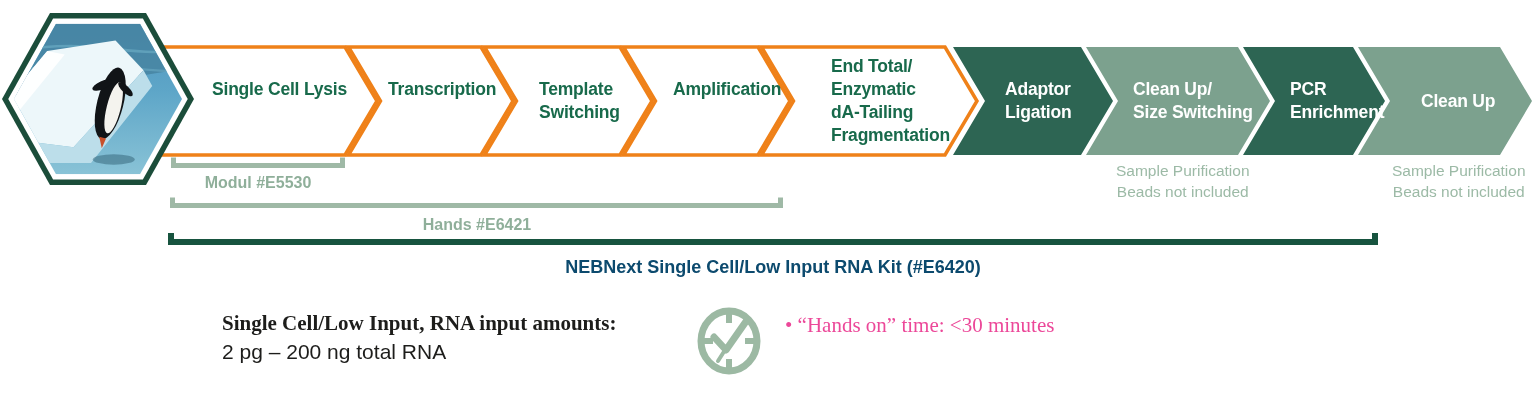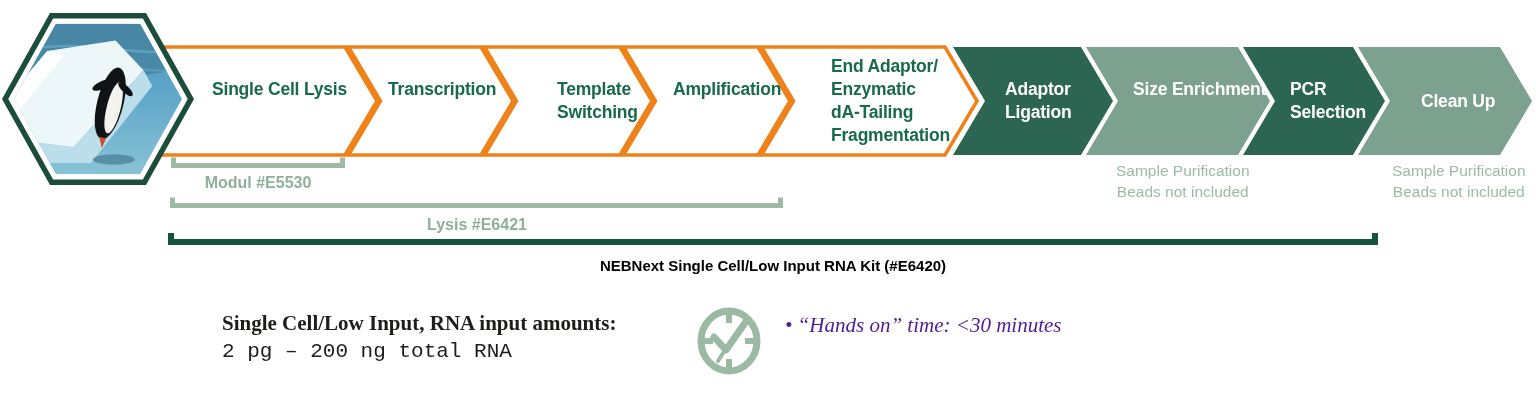--- a/index.html
+++ b/index.html
@@ -8,27 +8,27 @@
   svg{display:block;}
   .shapes{position:absolute;left:0;top:0;z-index:1;}
   .hex-wrap{position:absolute;left:0;top:4px;z-index:3;}
   .step-label{position:absolute;z-index:2;font-weight:bold;font-size:17.5px;line-height:23px;
               letter-spacing:-0.2px;color:#186A4B;white-space:nowrap;}
   .step-label.light{color:#ffffff;}
   .note{position:absolute;z-index:2;font-size:15.5px;line-height:21px;color:#9CBAA6;
         text-align:center;white-space:nowrap;margin-left:16px;}
   .bracket-label{position:absolute;z-index:2;font-weight:bold;font-size:16px;color:#8FAF9A;
                  text-align:center;white-space:nowrap;}
-  .kit-label{color:#000000;font-size:15px;}
+  .kit-label{color:#0c4a6e;font-size:18px;}
   .serif-heading{position:absolute;z-index:2;font-family:"Liberation Serif",serif;
                  font-weight:bold;font-size:21px;color:#1d1d1b;white-space:nowrap;}
-  .serif-text{position:absolute;z-index:2;font-family:Liberation Mono, monospace;
+  .serif-text{position:absolute;z-index:2;font-family:Liberation Sans, sans-serif;
               font-size:21px;color:#1d1d1b;white-space:nowrap;text-align:center;}
   .bullets{position:absolute;z-index:2;font-family:"Liberation Serif",serif;
-           font-size:21px;color:#4c1d95;font-style:italic;}
+           font-size:21px;color:#ec4899;}
   .bullets .bullet-line{margin-bottom:7px;white-space:nowrap;}
   .bullets .bullet-line::before{content:"\2022\00a0";}
   .clock{position:absolute;z-index:2;}
 </style>
 </head>
 <body>
 
 <div class="canvas">
 
   <svg class="shapes" width="1536" height="401" viewBox="0 0 1536 401">
@@ -96,59 +96,60 @@
       </g>
     </svg>
   </div>
 
   <div class="step-label" style="left:212px;top:78px">
     <div>Single Cell Lysis</div>
   </div>
   <div class="step-label" style="left:388px;top:78px">
     <div>Transcription</div>
   </div>
-  <div class="step-label" style="left:557px;top:78px">
+  <div class="step-label" style="left:539px;top:78px">
     <div>Template</div>
     <div>Switching</div>
   </div>
   <div class="step-label" style="left:673px;top:78px">
     <div>Amplification</div>
   </div>
   <div class="step-label" style="left:831px;top:55px">
-    <div>End Adaptor/</div>
+    <div>End Total/</div>
     <div>Enzymatic</div>
     <div>dA-Tailing</div>
     <div>Fragmentation</div>
   </div>
   <div class="step-label light" style="left:1005px;top:78px">
     <div>Adaptor</div>
     <div>Ligation</div>
   </div>
   <div class="step-label light" style="left:1133px;top:78px">
-    <div>Size Enrichment</div>
+    <div>Clean Up/</div>
+    <div>Size Switching</div>
   </div>
   <div class="step-label light" style="left:1290px;top:78px">
     <div>PCR</div>
-    <div>Selection</div>
+    <div>Enrichment</div>
   </div>
   <div class="step-label light" style="left:1421px;top:90px">
     <div>Clean Up</div>
   </div>
 
   <div class="note" style="left:1100px;top:160px">
     <div>Sample Purification</div>
     <div>Beads not included</div>
   </div>
   <div class="note" style="left:1376px;top:160px">
     <div>Sample Purification</div>
     <div>Beads not included</div>
   </div>
 
   <div class="bracket-label" style="left:158px;top:174px;width:200px">Modul #E5530</div>
-  <div class="bracket-label" style="left:277px;top:216px;width:400px">Lysis #E6421</div>
+  <div class="bracket-label" style="left:277px;top:216px;width:400px">Hands #E6421</div>
   <div class="bracket-label kit-label" style="left:373px;top:257px;width:800px">NEBNext Single Cell/Low Input RNA Kit (#E6420)</div>
 
   <div class="serif-heading" style="left:222px;top:311px">Single Cell/Low Input, RNA input amounts:</div>
   <div class="serif-text" style="left:222px;top:340px">2 pg – 200 ng total RNA</div>
 
   <svg class="clock" style="left:694px;top:304px" width="70" height="74" viewBox="0 0 70 74">
     <g stroke="#9CB9A3" fill="none">
       <ellipse cx="35" cy="37" rx="28" ry="30" stroke-width="7"></ellipse>
       <line x1="35" y1="4" x2="35" y2="19" stroke-width="6"></line>
       <line x1="35" y1="55" x2="35" y2="70" stroke-width="6"></line>

